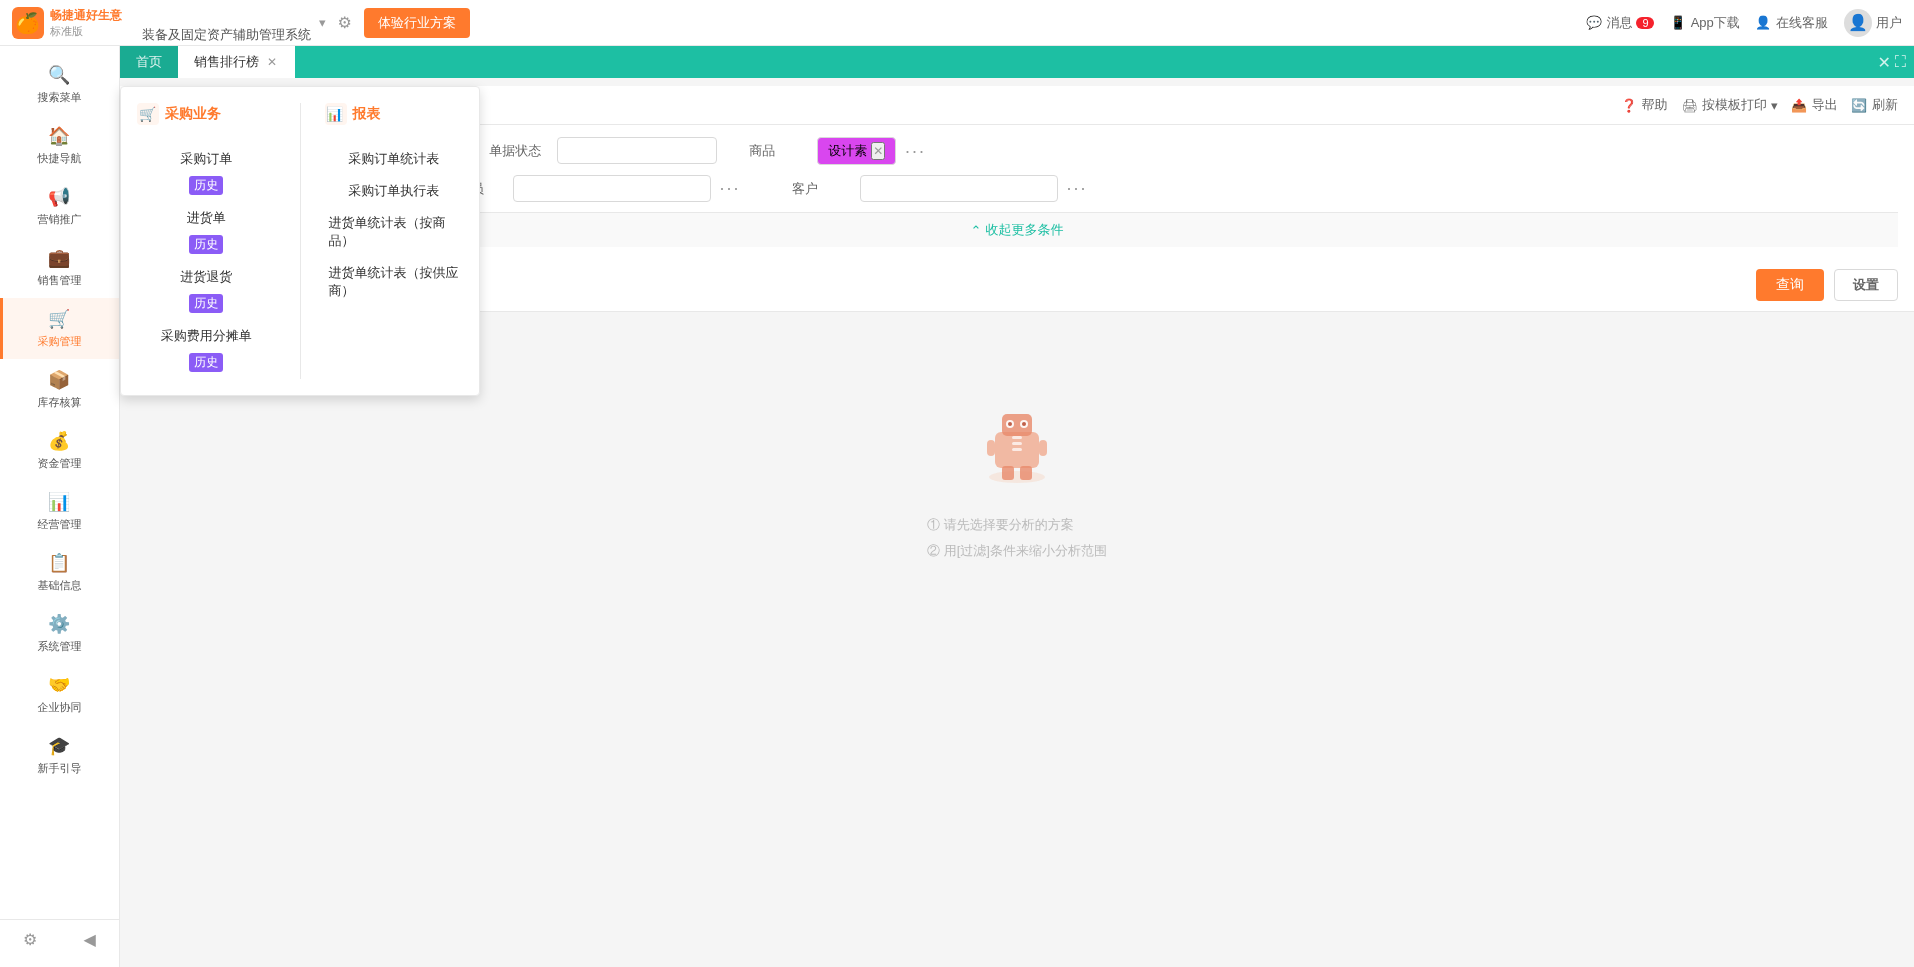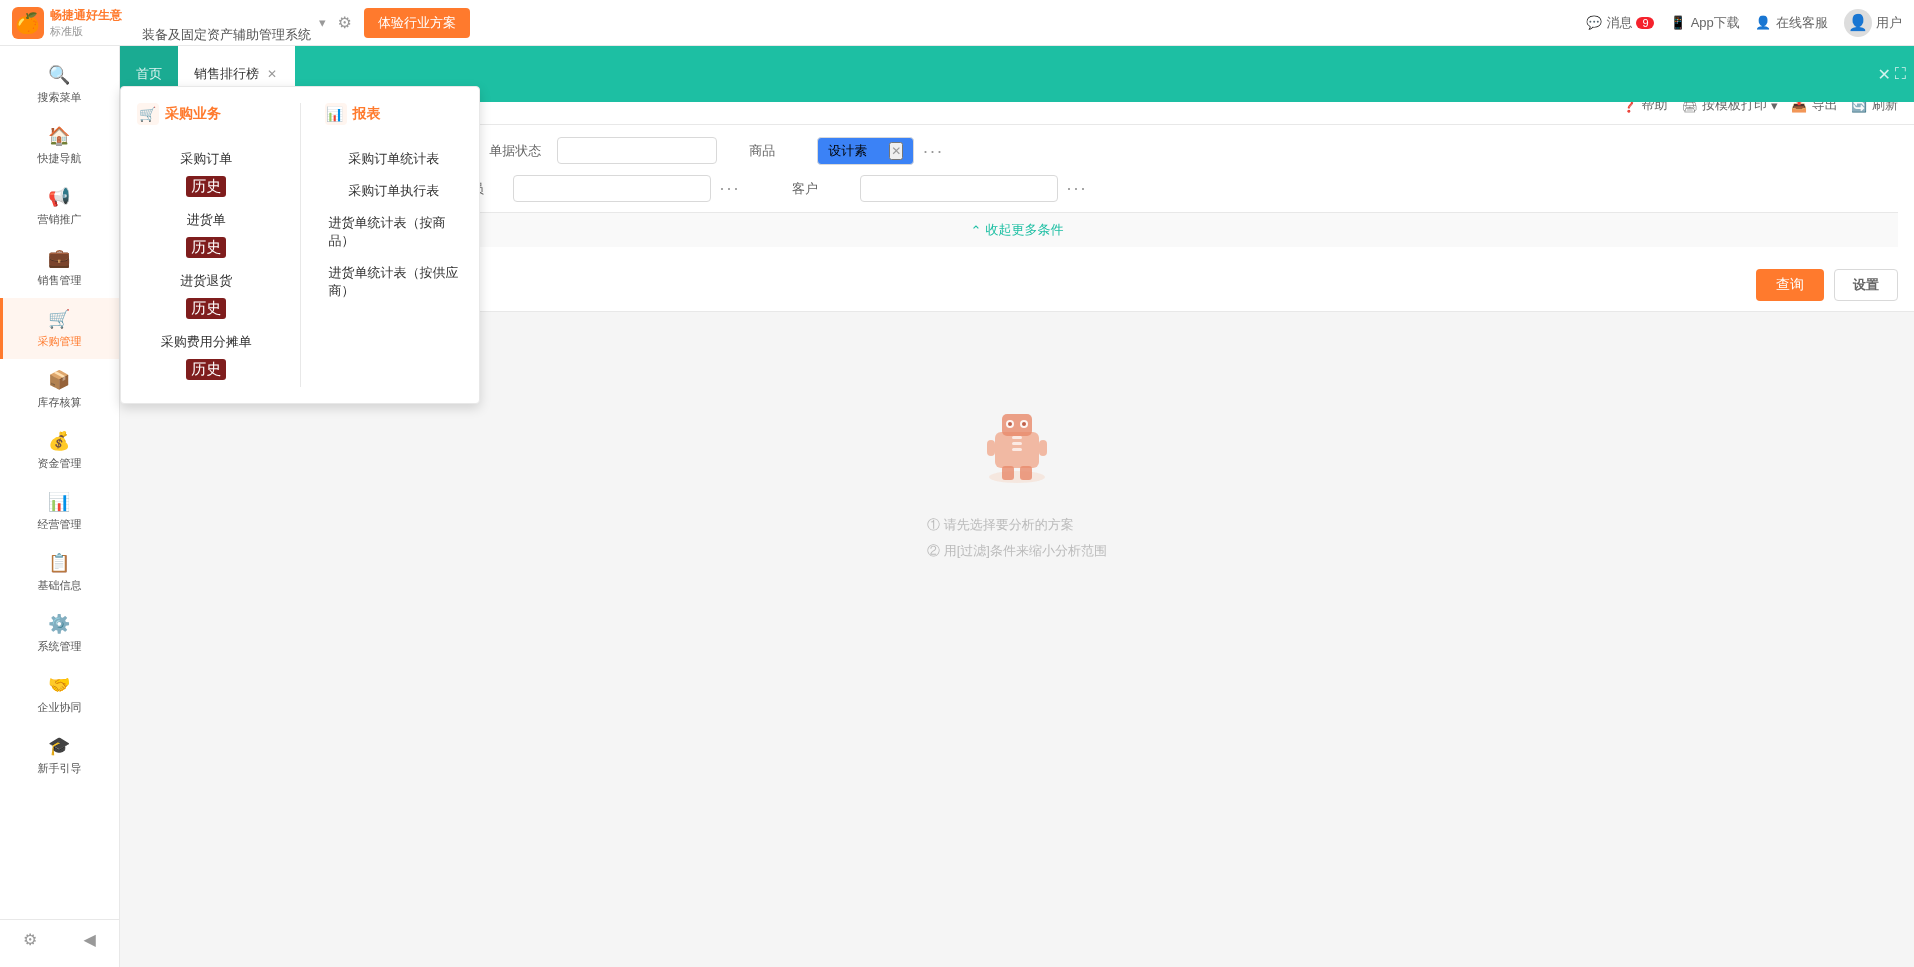--- a/index.html
+++ b/index.html
@@ -116,21 +116,21 @@
     }
     .sidebar-bottom-btn {
       background: none; border: none; cursor: pointer;
       color: #999; font-size: 16px;
     }
 
     
     .tab-bar {
       position: fixed;
       top: 46px; left: 120px; right: 0;
-      height: 56px;
+      height: 32px;
       background: #1dbfa3;
       display: flex;
       align-items: center;
       z-index: 80;
     }
     .tab-item {
       height: 100%;
       display: flex; align-items: center;
       padding: 0 16px;
       font-size: 13px;
@@ -179,23 +179,23 @@
       color: #333; background: #fff;
     }
     .filter-select {
       border: 1px solid #d9d9d9; border-radius: 4px;
       padding: 5px 28px 5px 10px; font-size: 13px;
       color: #333; background: #fff;
       appearance: none;
       min-width: 120px;
     }
     .filter-tag {
-      background: #3b82f6; border: 1px solid #d9d9d9;
+      background: #d946ef; border: 1px solid #d9d9d9;
       border-radius: 4px; padding: 4px 10px;
-      display: flex; align-items: center; gap: 22px;
+      display: flex; align-items: center; gap: 4px;
       font-size: 13px;
     }
     .filter-tag-close { color: #999; cursor: pointer; font-size: 12px; }
     .filter-date {
       display: flex; align-items: center; gap: 6px;
     }
     .date-btn {
       background: none; border: none; cursor: pointer;
       color: #666; font-size: 13px;
       padding: 4px 8px;
@@ -264,21 +264,21 @@
       width: 1px; background: #e8e8e8; margin: 0 8px;
     }
     .dropdown-item {
       display: flex; align-items: center; gap: 8px;
       padding: 7px 4px;
       color: #333; font-size: 13px; cursor: pointer;
       border-radius: 3px;
       flex-direction: column;
     }
     .history-badge {
-      background: #7f1d1d; color: #fff; font-size: 15px;
+      background: #8b5cf6; color: #fff; font-size: 12px;
       padding: 1px 5px; border-radius: 3px;
     }
 
     .col-icon {
       width: 22px; height: 22px;
       background: #fff5ef;
       border-radius: 4px;
       display: flex; align-items: center; justify-content: center;
       font-size: 14px;
     }

